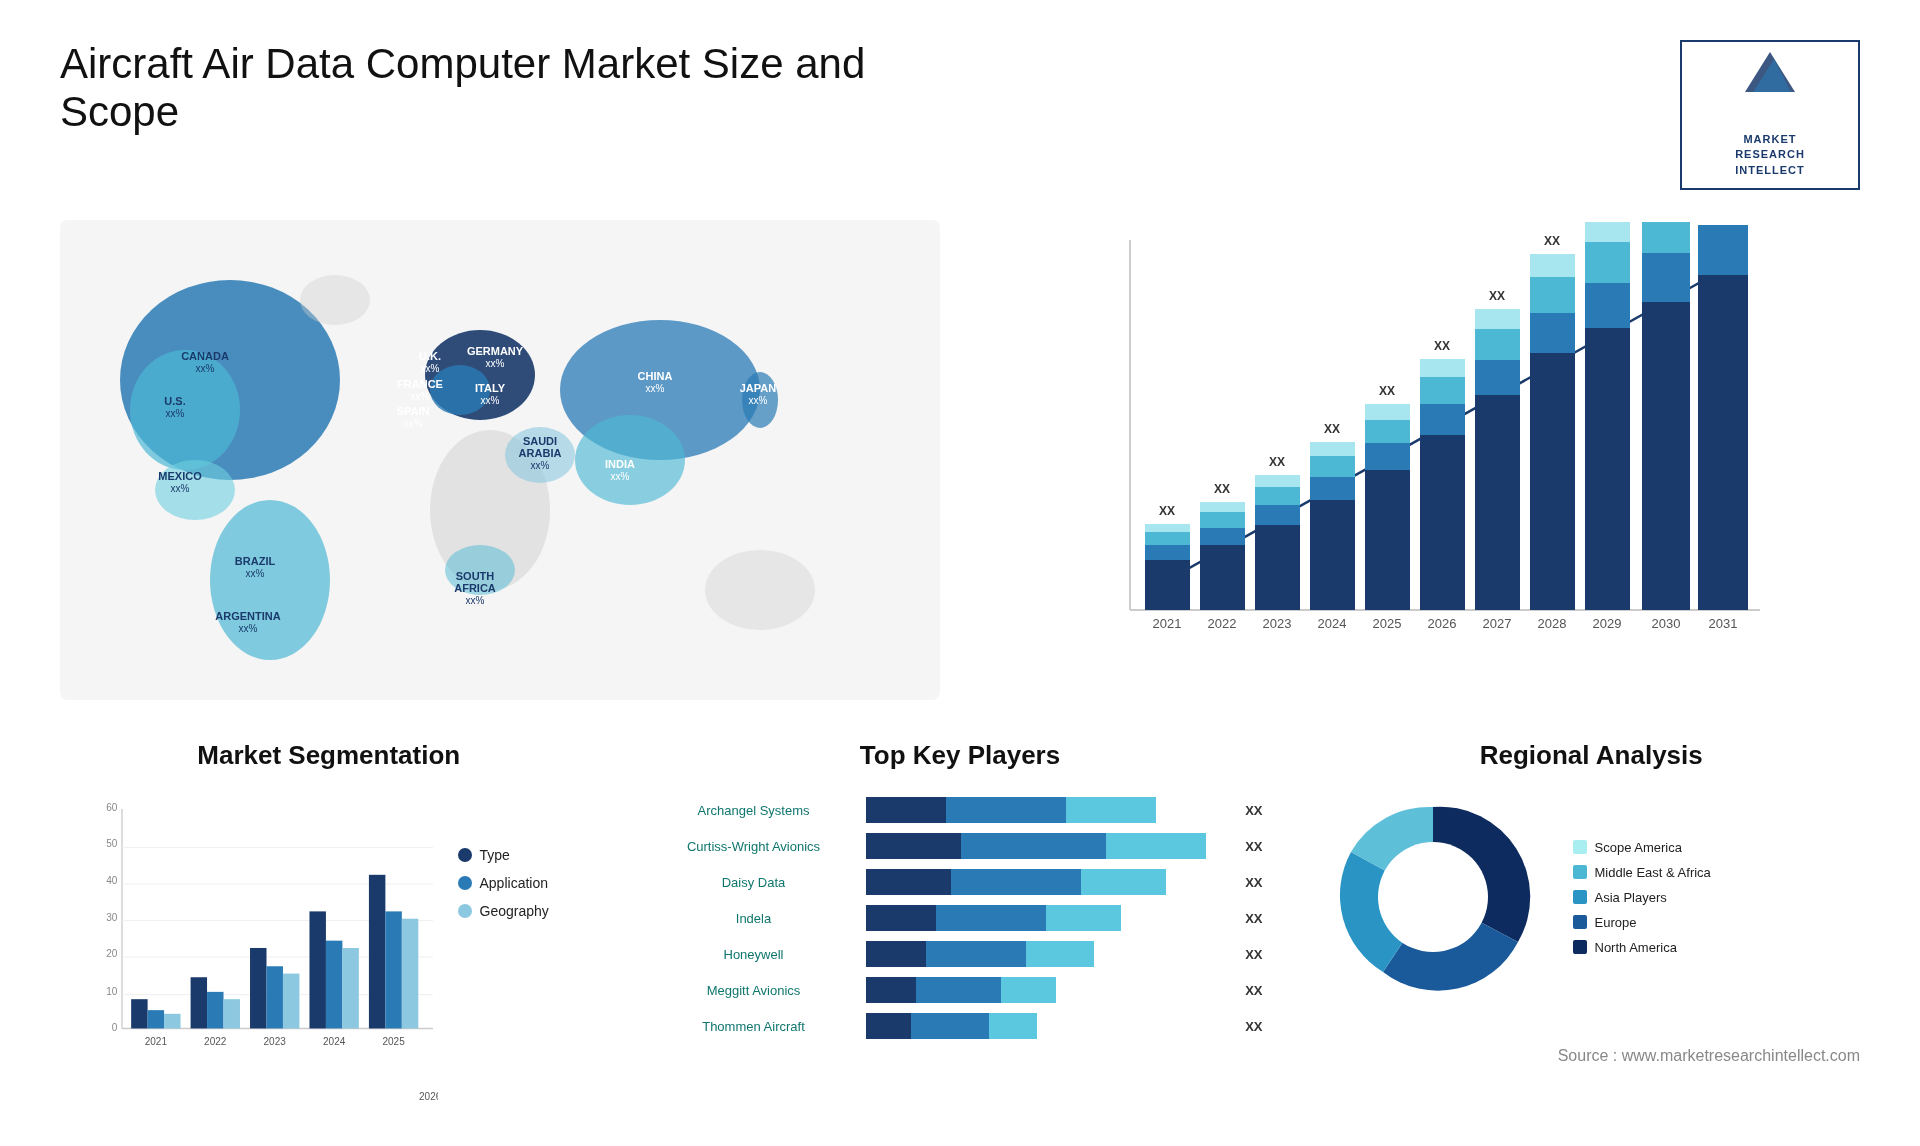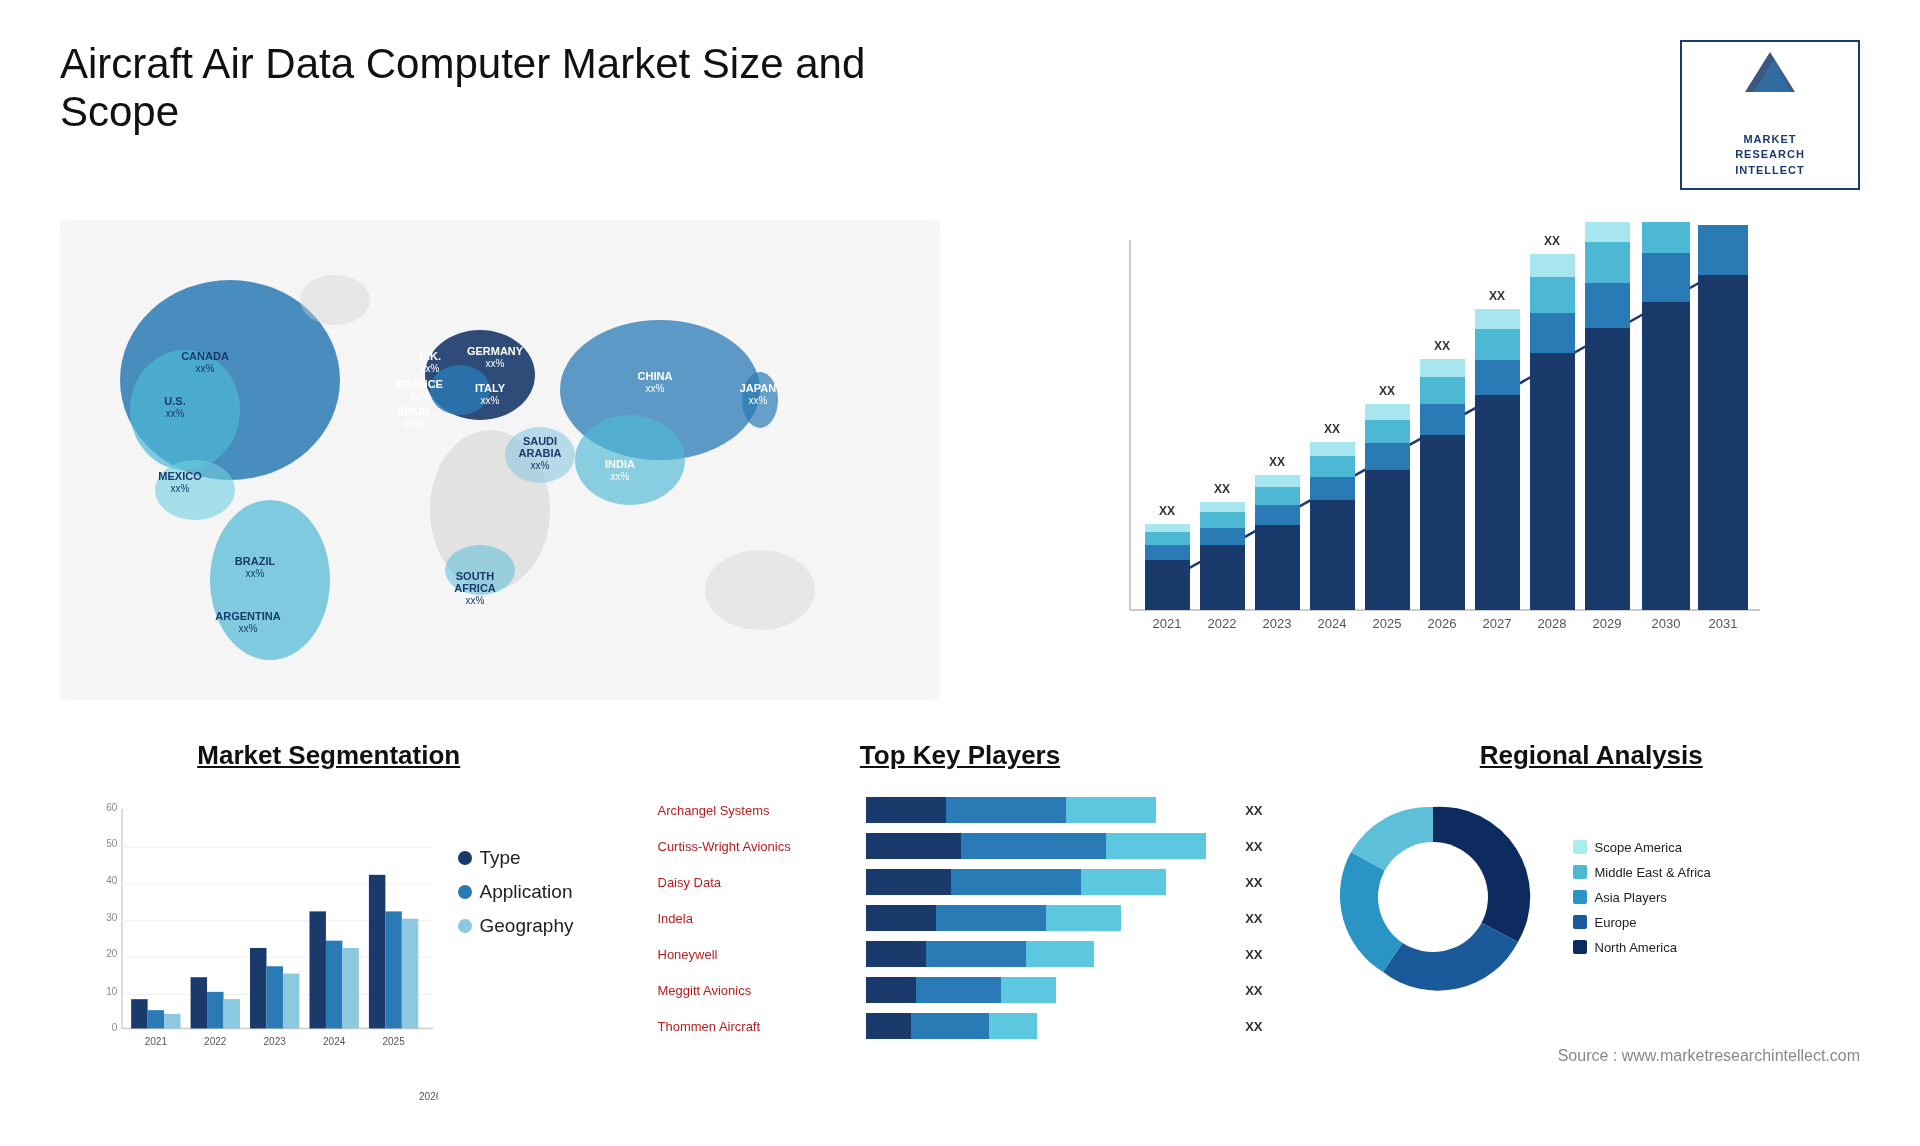--- a/index.html
+++ b/index.html
@@ -76,45 +76,44 @@
     }
     .regional {
       flex: 1;
     }
     .section-title {
       font-size: 26px;
       font-weight: 700;
       color: #111;
       margin-bottom: 16px;
       text-align: center;
-      text-decoration: underline;
     }
     .legend-item {
       display: flex;
       align-items: center;
       gap: 8px;
-      font-size: 19px;
+      font-size: 14px;
     }
     .legend-dot {
       width: 14px;
       height: 14px;
       border-radius: 50%;
     }
     
     .player-row {
       display: flex;
       align-items: center;
       margin-bottom: 10px;
       gap: 8px;
     }
     .player-name {
       width: 200px;
       font-size: 13px;
-      color: #b91c1c;
-      text-align: left;
+      color: #0f766e;
+      text-align: center;
       padding-right: 8px;
     }
     .player-bar-container {
       flex: 1;
       height: 26px;
       display: flex;
     }
     .player-bar-seg1 {
       height: 26px;
       background: #1a3a6b;

